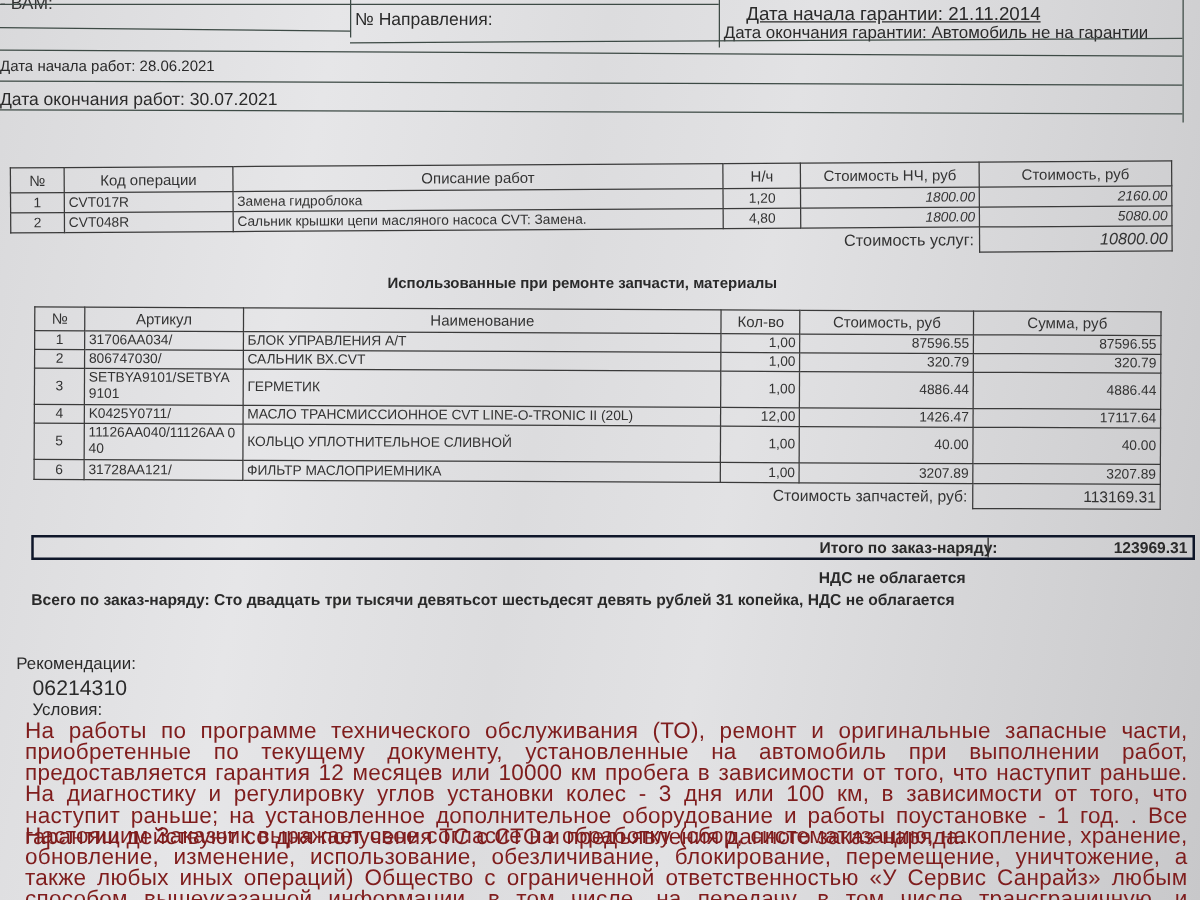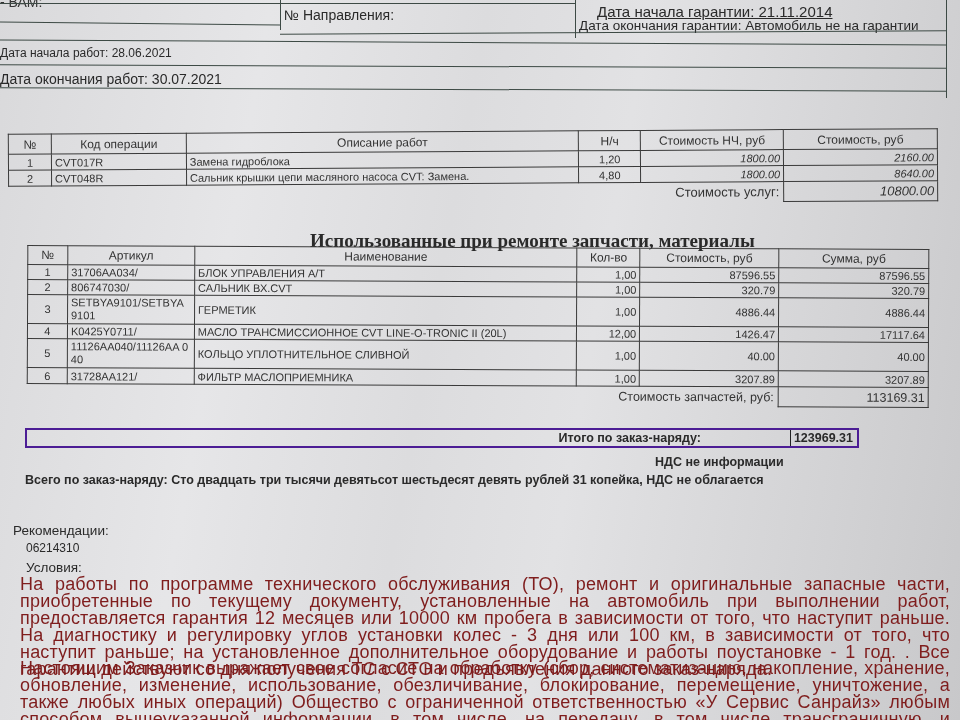--- a/index.html
+++ b/index.html
@@ -71,30 +71,30 @@
     <td class="c">1,20</td>
     <td class="r ital">1800.00</td>
     <td class="r ital">2160.00</td>
   </tr>
   <tr style="height:16px;">
     <td class="c">2</td>
     <td class="l">CVT048R</td>
     <td class="l">Сальник крышки цепи масляного насоса CVT: Замена.</td>
     <td class="c">4,80</td>
     <td class="r ital">1800.00</td>
-    <td class="r ital">8640.00</td>
+    <td class="r ital">5080.00</td>
   </tr>
   <tr style="height:20px;">
     <td colspan="5" class="r bold" style="border:none; font-size:13px; padding-right:4px;">Стоимость услуг:</td>
     <td class="r bold ital" style="font-size:13px;">10800.00</td>
   </tr>
 </tbody>
   </table>
 
-<div class="abs txt bold" style="left:310px; top:230px; font-size:19px;font-family:Liberation Serif, serif;">Использованные при ремонте запчасти, материалы</div>
+<div class="abs txt bold" style="left:310px; top:219px; font-size:12px;">Использованные при ремонте запчасти, материалы</div>
 
 <table class="grid" style="left:27px; top:247px; width:902px; transform:rotate(0.25deg);">
   <colgroup>
     <col style="width:40px">
       <col style="width:127px">
       <col style="width:383px">
       <col style="width:63px">
       <col style="width:139px">
       <col style="width:150px">
   </colgroup>
@@ -155,26 +155,26 @@
     <td class="r">3207.89</td>
     <td class="r">3207.89</td>
   </tr>
   <tr style="height:20px;">
     <td colspan="5" class="r bold" style="border:none; font-size:12.5px; padding-right:4px;">Стоимость запчастей, руб:</td>
     <td class="r bold" style="font-size:12.5px;">113169.31</td>
   </tr>
 </tbody>
   </table>
 
-<div class="abs" style="left:25px; top:428px; width:834px; height:20px; border:2px solid #4c1d95; box-sizing:border-box;">
+<div class="abs" style="left:25px; top:428px; width:931px; height:20px; border:2px solid #0f172a; box-sizing:border-box;">
   <div class="abs" style="left:763px; top:0; height:16px; border-left:1.5px solid #222;"></div>
   <div class="abs txt bold" style="right:156px; top:1px; font-size:12.5px;">Итого по заказ-наряду:</div>
   <div class="abs txt bold" style="right:4px; top:1px; font-size:12.5px;text-align:right;">123969.31</div>
 </div>
-<div class="abs txt bold" style="left:655px; top:455px; font-size:12.5px;">НДС не информации</div>
+<div class="abs txt bold" style="left:655px; top:455px; font-size:12.5px;">НДС не облагается</div>
 <div class="abs txt bold" style="left:25px; top:473px; font-size:12.5px;">Всего по заказ-наряду: Сто двадцать три тысячи девятьсот шестьдесят девять рублей 31 копейка, НДС не облагается</div>
 
 <div class="abs txt" style="left:13px; top:523px; font-size:13.5px;">Рекомендации:</div>
-<div class="abs txt" style="left:26px; top:541px; font-size:12px;">06214310</div>
+<div class="abs txt" style="left:26px; top:541px; font-size:17px;">06214310</div>
 
 <div class="abs txt" style="left:26px; top:560px; font-size:13.5px;">Условия:</div>
 <div class="para" style="top:576px;">На работы по программе технического обслуживания (ТО), ремонт и оригинальные запасные части, приобретенные по текущему документу, установленные на автомобиль при выполнении работ, предоставляется гарантия 12 месяцев или 10000 км пробега в зависимости от того, что наступит раньше. На диагностику и регулировку углов установки колес - 3 дня или 100 км, в зависимости от того, что наступит раньше; на установленное дополнительное оборудование и работы поустановке - 1 год. . Все гарантии действуют со дня получения ТС с СТО и предъявления данного заказ-наряда.</div>
 <div class="para" style="top:660px;">Настоящим Заказчик выражает свое согласие на обработку (сбор, систематизацию, накопление, хранение, обновление, изменение, использование, обезличивание, блокирование, перемещение, уничтожение, а также любых иных операций) Общество с ограниченной ответственностью «У Сервис Санрайз» любым способом вышеуказанной информации, в том числе, на передачу, в том числе трансграничную, и осуществление аналогичных действий ООО «Субару Мотор» и компаниям группы (SUBARU), либо компаниям, с которыми Общество</div>
 
 </body></html>

